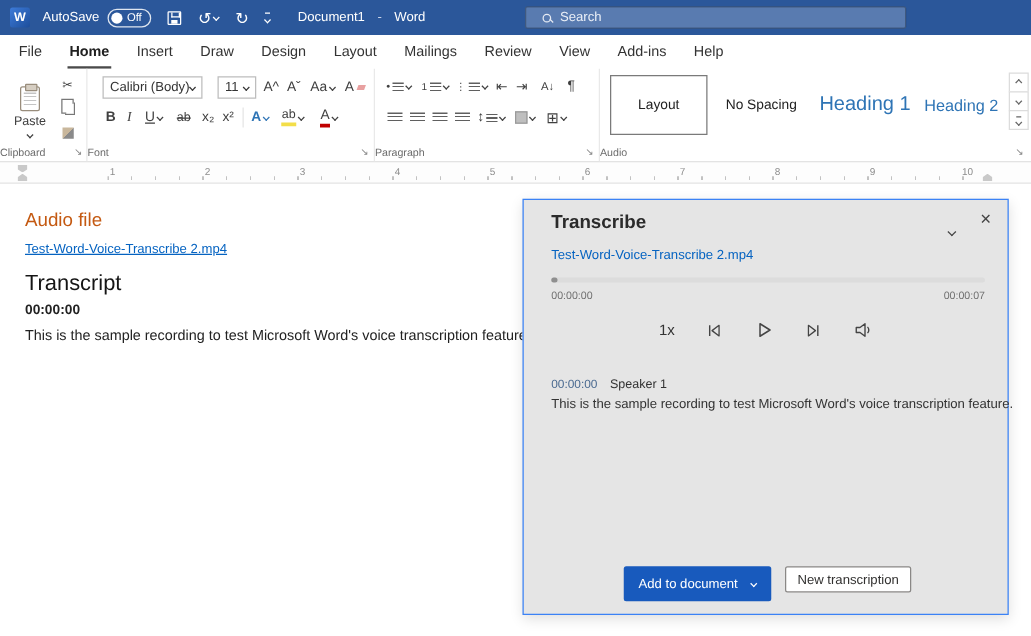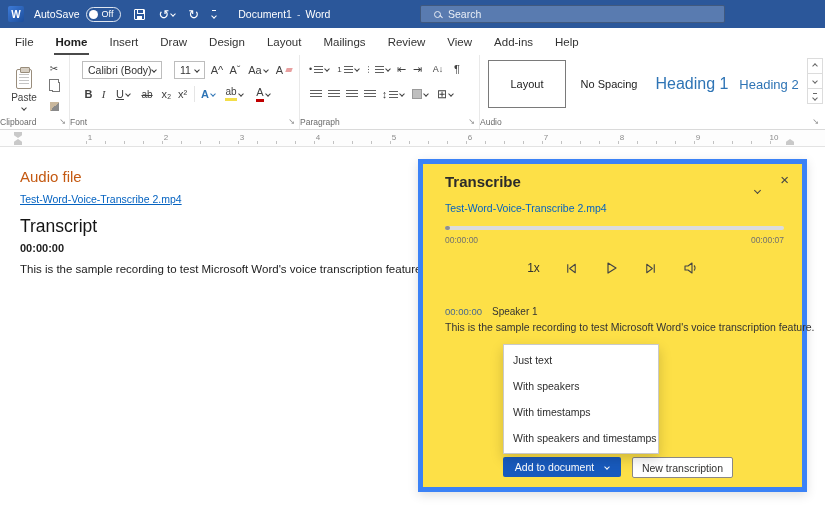--- a/index.html
+++ b/index.html
@@ -15,21 +15,21 @@
 .as-state{font-size:9px}
 .tbtn{display:flex;align-items:center;justify-content:center;margin-left:13px;color:#fff;gap:2px}
 .tbtn .glyph{font-size:13px;line-height:1}
 .saveicon{width:11px;height:11px;border:1px solid #fff;border-radius:1px;position:relative}
 .saveicon::before{content:"";position:absolute;top:0;left:2px;width:5px;height:3px;border:1px solid #fff;border-top:none}
 .saveicon::after{content:"";position:absolute;bottom:0;left:2px;width:5px;height:3px;background:#fff}
 .chv{display:inline-block;width:5px;height:5px;border-right:1.2px solid currentColor;border-bottom:1.2px solid currentColor;transform:rotate(45deg)}
 .chv.sm{width:4px;height:4px;border-width:1px}
 .chv.up{transform:rotate(-135deg)}
 .custom-qat{border-top:1px solid #fff;padding-top:3px;display:inline-flex}
-.title-group{display:flex;gap:5px;margin-left:22px;font-size:10.5px;align-items:center}
+.title-group{display:flex;gap:10px;margin-left:22px;font-size:10.5px;align-items:center}
 .title-sep{color:#C9D4E9}
 .searchbox{position:absolute;left:420px;top:5px;width:305px;height:18px;background:rgba(255,255,255,.22);border:1px solid rgba(0,0,0,.28);border-radius:2px;display:flex;align-items:center;padding-left:13px;gap:7px}
 .magicon{width:7px;height:7px;border:1.4px solid #E6EBF4;border-radius:50%;position:relative;flex:0 0 auto}
 .magicon::after{content:"";position:absolute;width:4px;height:1.4px;background:#E6EBF4;transform:rotate(45deg);right:-3px;bottom:-1px}
 .search-label{font-size:10.5px;color:#EAEFF7}
 
 .menubar{position:absolute;top:28px;left:0;width:100%;height:27px;background:#fff;display:flex;align-items:stretch;padding-left:4px}
 .tab{display:flex;align-items:center;padding:0 11px;font-size:11.5px;color:#333;position:relative;white-space:nowrap}
 .tab.active{font-weight:600;color:#202020}
 .tab.active::after{content:"";position:absolute;left:9px;right:9px;bottom:0;height:2.5px;background:#4A4A4A}
@@ -69,40 +69,40 @@
 .imark.down{clip-path:polygon(0 0,100% 0,100% 55%,50% 100%,0 55%)}
 .imark.up{clip-path:polygon(50% 0,100% 45%,100% 100%,0 100%,0 45%)}
 
 .dtext{position:absolute;white-space:nowrap}
 .h-audio{left:20px;top:168px;font-size:15px;color:var(--heading_accent)}
 .doclink{left:20px;top:193px;font-size:10.5px;color:var(--link);text-decoration:underline;cursor:pointer}
 .h-transcript{left:20px;top:216px;font-size:17.5px;color:#151515}
 .doc-ts{left:20px;top:242px;font-size:11px;font-weight:700;color:#222}
 .doc-body{left:20px;top:263px;font-size:11.5px;color:#222}
 
-.pane{position:absolute;left:418px;top:159px;width:389px;height:333px;background:#fde047;border:5px solid #3b82f6;box-shadow:0 3px 10px rgba(0,0,0,.13)}
+.pane{position:absolute;left:418px;top:159px;width:389px;height:333px;background:#e5e5e5;border:1px solid #3b82f6;box-shadow:0 3px 10px rgba(0,0,0,.13)}
 .pane .el{position:absolute}
 .p-title{left:22px;top:9px;font-size:15px;font-weight:600;color:#2B2B2B}
 .p-collapse{right:42px;top:15px;color:#444}
 .p-close{right:13px;top:7px;font-size:15px;color:#444;cursor:pointer}
 .p-link{left:22px;top:38px;font-size:10.5px;color:var(--link);cursor:pointer}
 .p-track{left:22px;right:18px;top:62px;height:4px;background:#DCDCDC;border-radius:2px}
 .p-head{position:absolute;left:0;top:0;width:5px;height:4px;background:#8F8F8F;border-radius:2px}
 .p-tcur{left:22px;top:71px;font-size:8.5px;color:#707070}
 .p-ttot{right:18px;top:71px;font-size:8.5px;color:#707070}
 .p-controls{left:0;right:0;top:96px;display:flex;justify-content:center;align-items:center;gap:24px;color:#3E3E3E}
 .p-speed{font-size:12px;color:#333;cursor:pointer}
 .icobtn{display:flex;align-items:center;cursor:pointer}
 .p-entryhead{left:22px;top:142px;font-size:9.5px;display:flex;gap:10px;align-items:baseline}
 .p-etime{color:#48688F}
 .p-espeaker{color:#333;font-size:10px}
 .p-entrytext{left:22px;top:157px;font-size:10.5px;color:#333;white-space:nowrap}
 .p-menu{left:80px;top:180px;width:156px;background:#fff;border:1px solid #C9C9C9;box-shadow:0 5px 12px rgba(0,0,0,.18);padding:2px 0;z-index:5}
 .p-mitem{height:26px;display:flex;align-items:center;padding-left:9px;font-size:10.5px;color:#2E2E2E;cursor:pointer}
-.p-add{left:80px;top:293px;width:118px;height:20px;background:var(--accent);color:#fff;display:flex;align-items:center;justify-content:center;gap:11px;font-size:10.5px;border-radius:2px;cursor:pointer}
+.p-add{left:80px;top:293px;width:118px;height:28px;background:var(--accent);color:#fff;display:flex;align-items:center;justify-content:center;gap:11px;font-size:10.5px;border-radius:2px;cursor:pointer}
 .p-new{left:209px;top:293px;width:101px;height:21px;background:#fff;border:1px solid #8A8886;color:#323130;display:flex;align-items:center;justify-content:center;font-size:10.5px;border-radius:2px;cursor:pointer}
 svg{display:block}
 </style>
 </head>
 <body>
 
 <div class="stage">
 
   <div class="titlebar">
     <div class="wlogo">W</div>
@@ -386,26 +386,20 @@
           </svg>
       </span>
     </div>
 
     <div class="el p-entryhead">
       <span class="p-etime">00:00:00</span>
       <span class="p-espeaker">Speaker 1</span>
     </div>
     <div class="el p-entrytext">This is the sample recording to test Microsoft Word's voice transcription feature.</div>
 
-    <div class="el p-menu">
-      <div class="p-mitem">Just text</div>
-      <div class="p-mitem">With speakers</div>
-      <div class="p-mitem">With timestamps</div>
-      <div class="p-mitem">With speakers and timestamps</div>
-    </div>
 
     <div class="el p-add">
       <span>Add to document</span>
       <span class="chv sm"></span>
     </div>
     <div class="el p-new">
       <span>New transcription</span>
     </div>
   </div>
 

